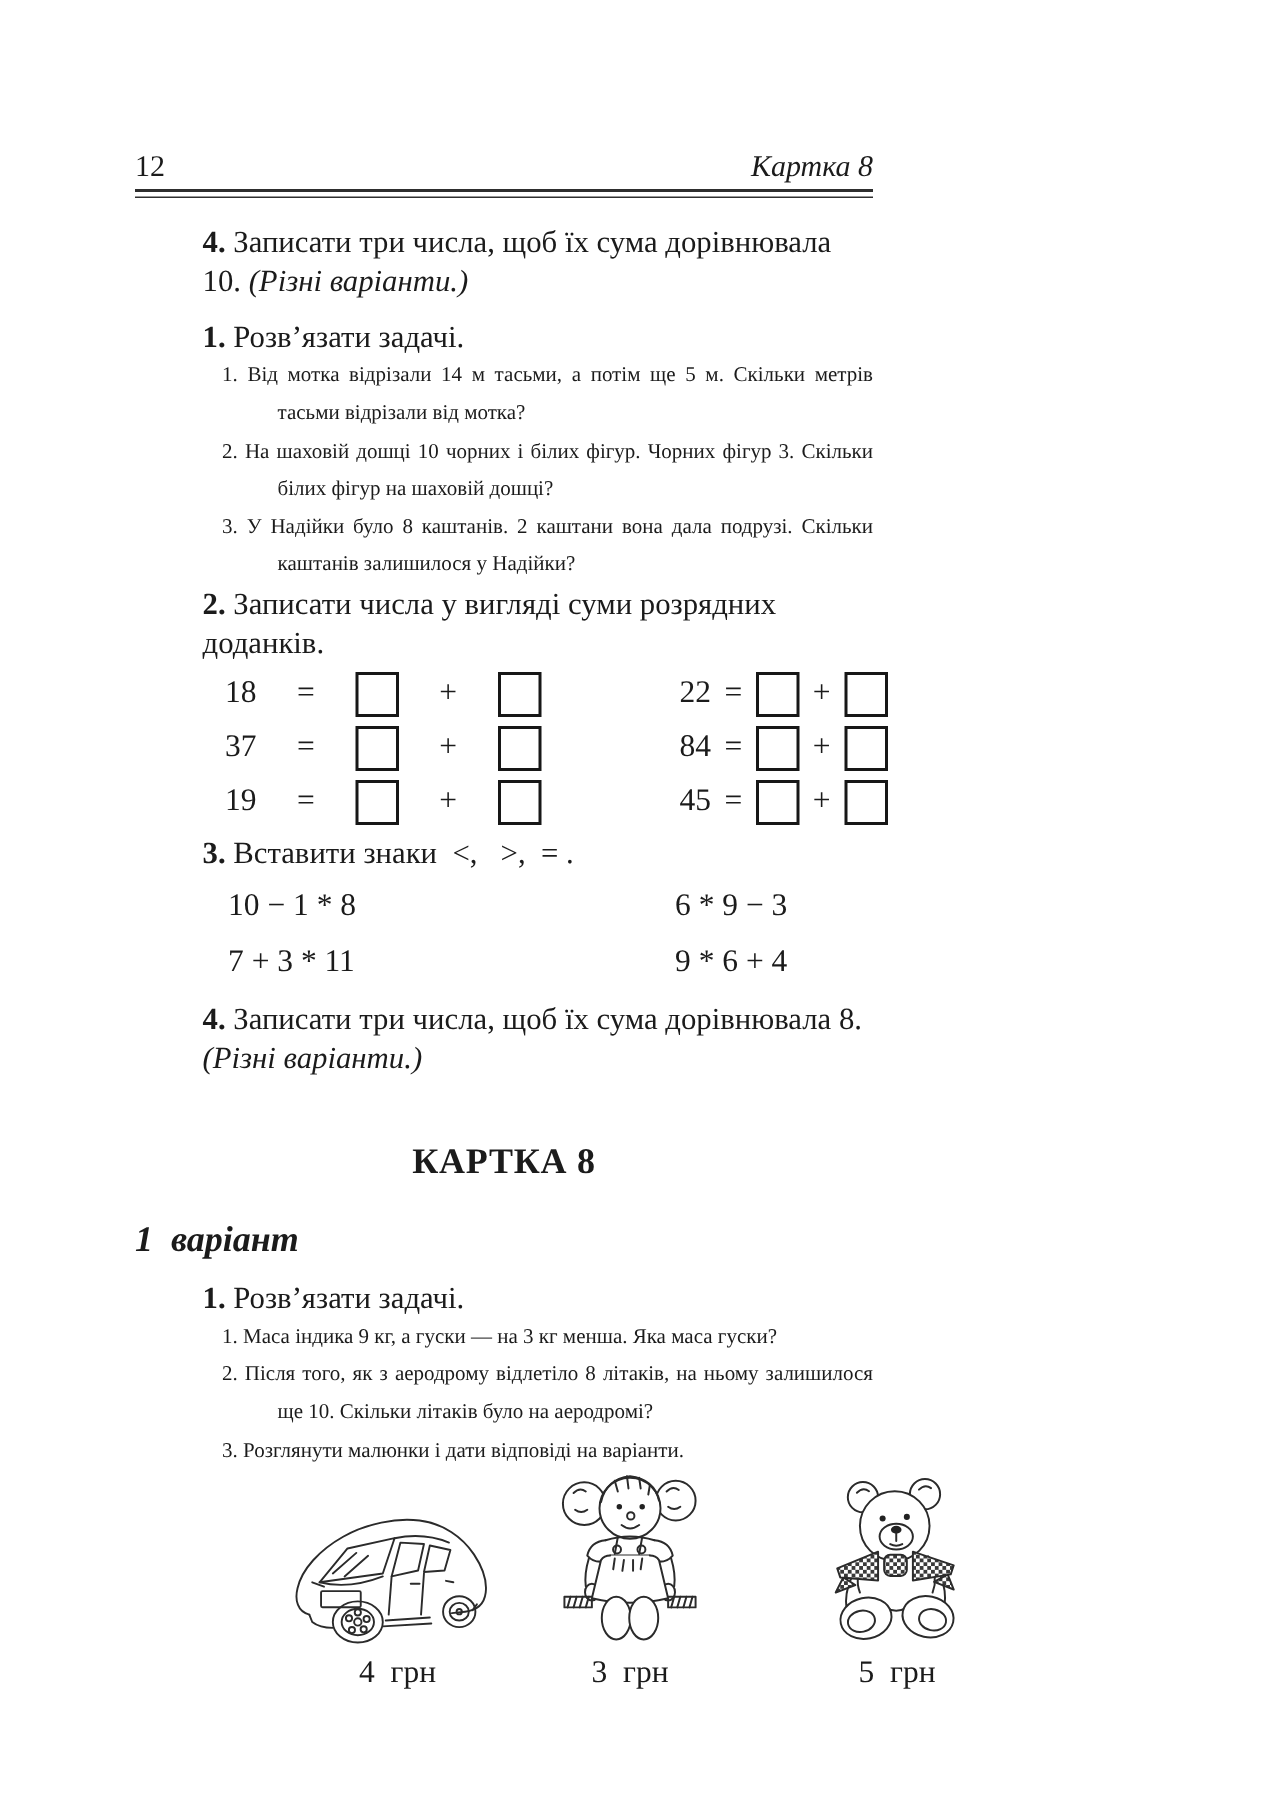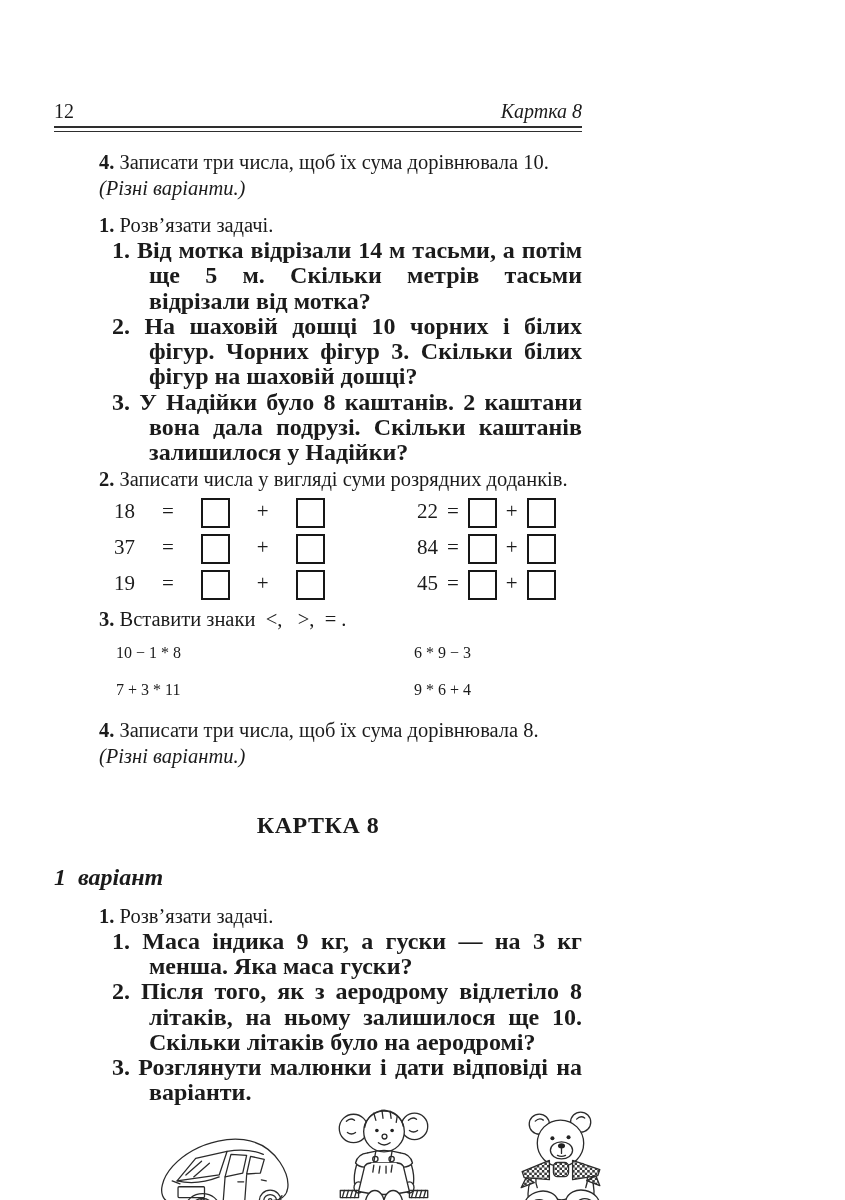--- a/index.html
+++ b/index.html
@@ -1,51 +1,51 @@
 <!DOCTYPE html>
 <html><head>
 <meta charset="utf-8">
 <style>
   html,body { margin:0; padding:0; background:#fff; }
   .page {
     position:relative; width:670px; height:1200px; box-sizing:border-box;
     background:#fff; color:#1b1b1b; overflow:hidden;
-    padding:100px 88px 0 54px;
+    padding:100px 88px 0 90px;
     font-family:"Liberation Serif", serif;
   }
   .hdr { display:flex; justify-content:space-between; align-items:baseline;
          font-size:20px; line-height:22px; }
   .hdr .rt { font-style:italic; }
   .rule { margin-top:4px; height:3px;
           border-top:2.6px solid #2e2e2e; border-bottom:1.2px solid #2e2e2e; }
 
   .task { font-size:20.5px; line-height:26px; margin:0; padding-left:45px; white-space:pre-wrap; }
   .task .tnum { font-weight:bold; }
   .task .note { font-style:italic; }
   .mt-top   { margin-top:17px; }
 
   .variant { margin:11px 0 0 0; font-size:24px; line-height:29px;
              font-weight:bold; font-style:italic; white-space:pre-wrap; }
 
   .taskhead { margin-top:11px; }
   .problems { margin:0; }
-  .problem { font-size:24px; line-height:25.3px; text-align:justify;
-             padding-left:95px; text-indent:-37px;font-weight:bold; }
+  .problem { font-size:14px; line-height:25.3px; text-align:justify;
+             padding-left:95px; text-indent:-37px; }
   .problem .pnum { }
 
   .eqs { margin-top:2px; }
   .eqrow { display:flex; height:36px; align-items:center; margin-left:60px;
            font-size:21px; }
   .eqg { display:flex; align-items:center; column-gap:9px; }
   .eqg.left { width:303px; flex:0 0 303px;gap:27px; }
   .box { display:inline-block; width:25px; height:26px;
          border:2.6px solid #171717; background:#fff; margin-top:3px; }
 
   .exprs { margin-top:3px; }
-  .exrow { display:flex; height:37px; align-items:center; font-size:16px; }
+  .exrow { display:flex; height:37px; align-items:center; font-size:21px; }
   .exl { display:inline-block; width:298px; margin-left:62px; white-space:pre; }
   .exr { white-space:pre; }
 
   .card-title { margin:42px 0 0 0; text-align:center; font-size:24px;
                 line-height:28px; font-weight:bold; letter-spacing:.5px; }
 
   .toys { position:relative; height:126px; margin-top:20px; }
   .toy { position:absolute; bottom:0; display:flex; flex-direction:column;
          align-items:center; justify-content:flex-end; }
   .toy svg { display:block; }

